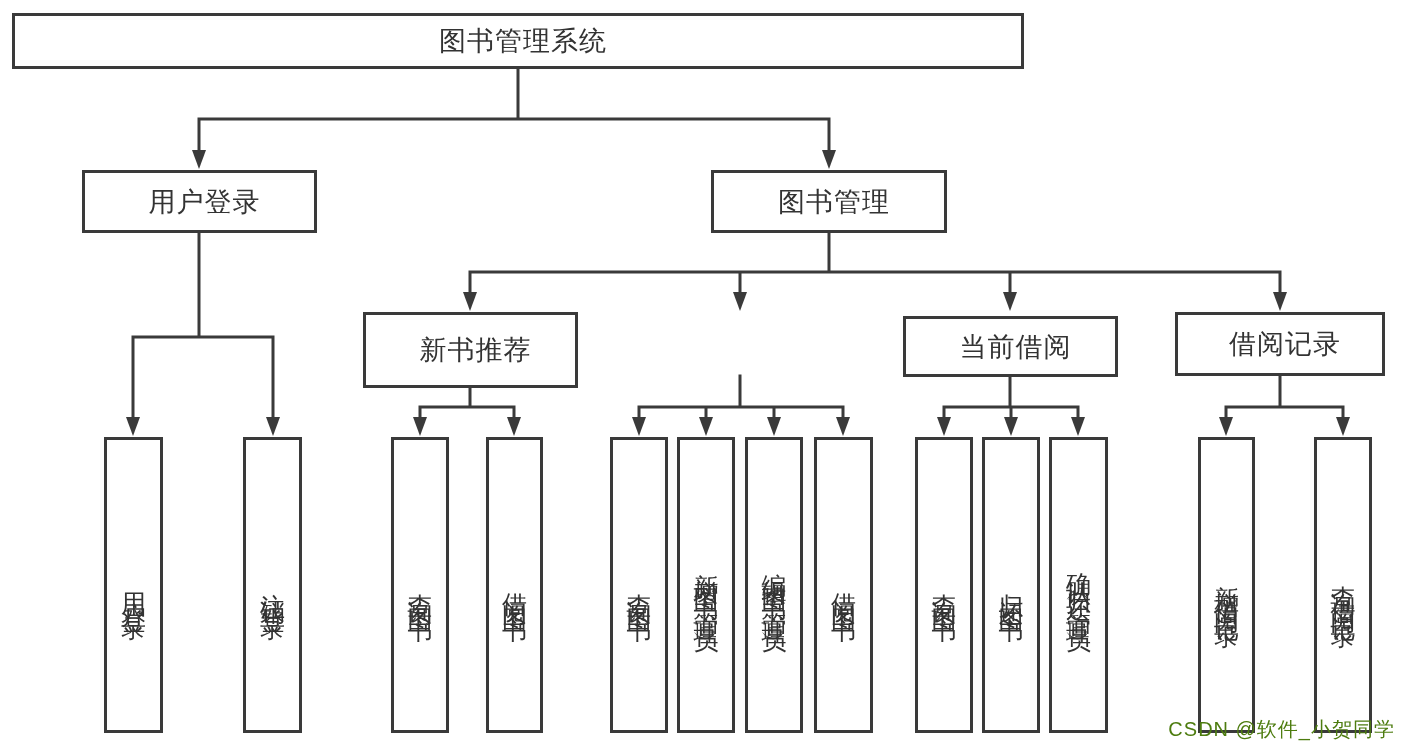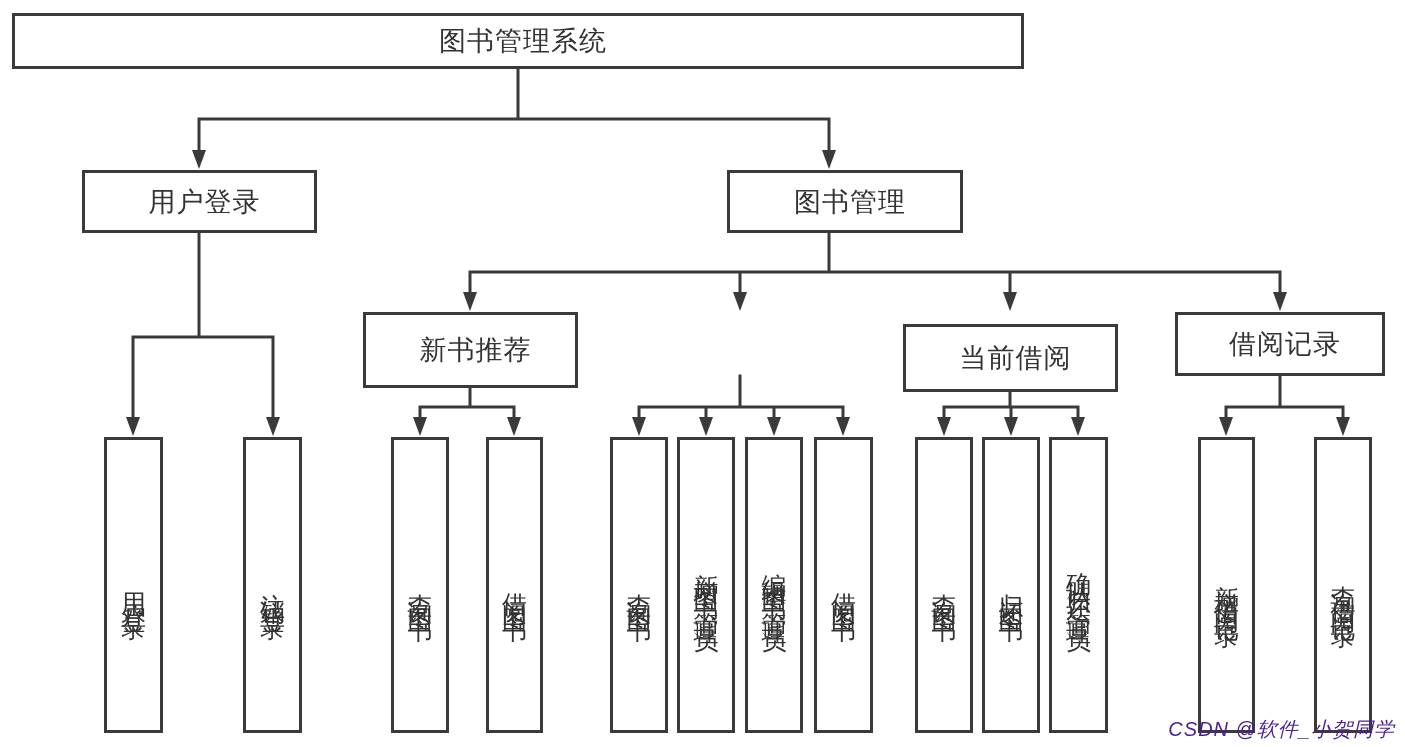--- a/index.html
+++ b/index.html
@@ -34,24 +34,23 @@
     font-size: 25px;
     letter-spacing: 8px;
     line-height: 1;
     padding-top: 8px; 
   }
   .watermark {
     position: absolute;
     right: 10px;
     bottom: 4px;
     font-size: 20px;
-    color: #4c1d95;
+    color: #4d7c0f;
     letter-spacing: 1px;
     white-space: nowrap;
-    font-style: italic;
   }
 </style>
 </head>
 <body>
 
 <div class="canvas">
 
   <svg class="wires" viewBox="0 0 1405 747" xmlns="http://www.w3.org/2000/svg" aria-hidden="true">
     <g stroke="#3a3a3a" stroke-width="3" fill="none" stroke-linecap="square">
 
@@ -95,24 +94,24 @@
       <polygon points="1071,417 1085,417 1078,436"></polygon>
 
       <polygon points="1219,417 1233,417 1226,436"></polygon>
       <polygon points="1336,417 1350,417 1343,436"></polygon>
     </g>
   </svg>
 
   <div class="box hbox" style="left:12px; top:13px; width:1012px; height:56px;">图书管理系统</div>
 
   <div class="box hbox" style="left:82px; top:170px; width:235px; height:63px;">用户登录</div>
-  <div class="box hbox" style="left:711px; top:170px; width:236px; height:63px;margin-left:16px;">图书管理</div>
+  <div class="box hbox" style="left:711px; top:170px; width:236px; height:63px;">图书管理</div>
 
   <div class="box hbox" style="left:363px; top:312px; width:215px; height:76px;">新书推荐</div>
-  <div class="box hbox" style="left:903px; top:324px; width:215px; height:68px;font-family:Liberation Serif, serif;">当前借阅</div>
+  <div class="box hbox" style="left:903px; top:316px; width:215px; height:61px;font-family:Liberation Serif, serif;">当前借阅</div>
   <div class="box hbox" style="left:1175px; top:312px; width:210px; height:64px;">借阅记录</div>
 
   <div class="box vbox" style="left:104px; top:437px; width:59px; height:296px;">用户登录</div>
   <div class="box vbox" style="left:243px; top:437px; width:59px; height:296px;">注销登录</div>
 
   <div class="box vbox" style="left:391px; top:437px; width:58px; height:296px;">查询图书</div>
   <div class="box vbox" style="left:486px; top:437px; width:57px; height:296px;">借阅图书</div>
 
   <div class="box vbox" style="left:610px; top:437px; width:58px; height:296px;">查询图书</div>
   <div class="box vbox" style="left:677px; top:437px; width:58px; height:296px;">新增图书（管理员）</div>

